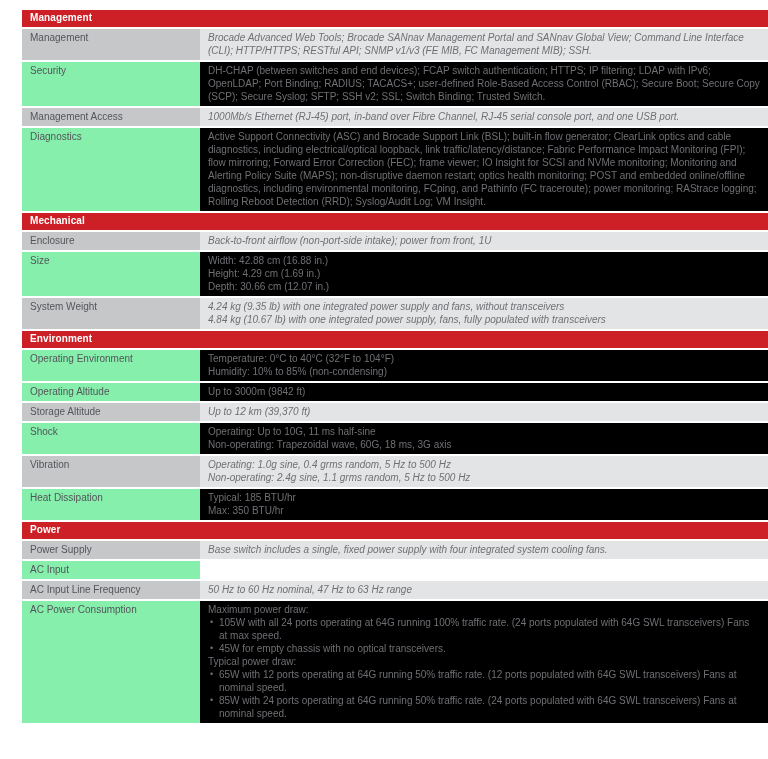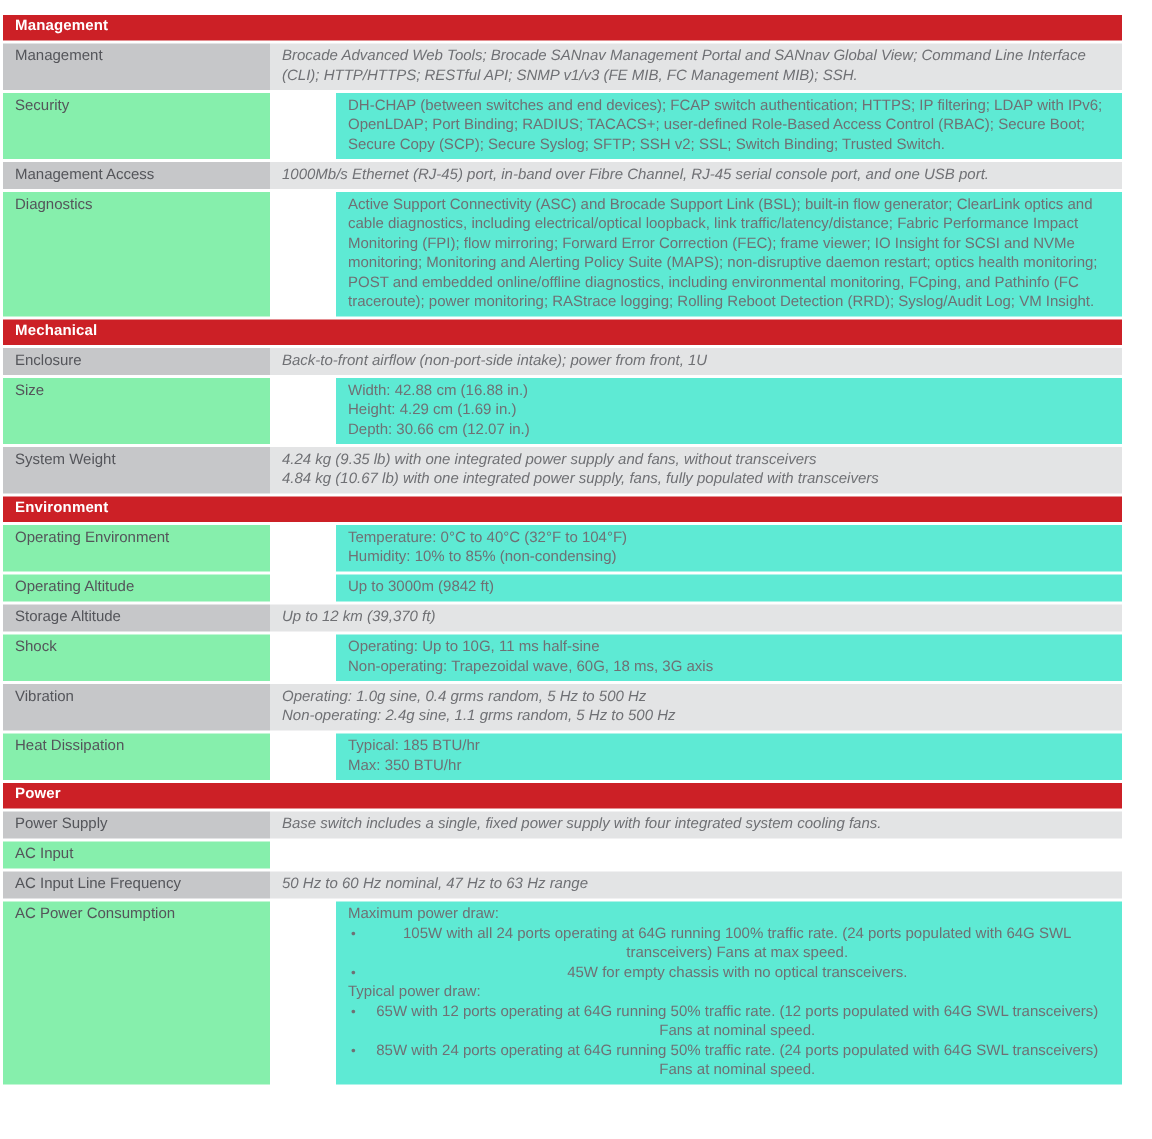--- a/index.html
+++ b/index.html
@@ -9,21 +9,21 @@
     font-family: "Liberation Sans", "DejaVu Sans", sans-serif;
   }
   body {
     width: 768px;
     height: 759px;
     position: relative;
     overflow: hidden;
   }
   .spec-table {
     position: absolute;
-    left: 2px;
+    left: 22px;
     top: 10px;
     width: 746px;
   }
   .section-header {
     background: #cc2026;
     color: #ffffff;
     font-size: 10px;
     font-weight: bold;
     line-height: 12px;
     padding: 2px 8px 3px 8px;
@@ -47,26 +47,25 @@
     flex: 1;
     box-sizing: border-box;
     padding: 2px 8px 3px 8px;
     font-size: 10px;
     line-height: 13px;
     color: #6f7074;
   }
   .shade-a .spec-label { background: #c6c7c9; }
   .shade-a .spec-value { background: #e3e4e5; font-style: italic; }
   .shade-b .spec-label { background: #86efac; }
-  .shade-b .spec-value { background: #5eead4; margin-left: 44px; }
+  .shade-b .spec-value { background: #000000; }
   .value-line { }
   .value-line.bullet {
     position: relative;
     padding-left: 11px;
-    text-align: center;
   }
   .value-line.bullet::before {
     content: "\2022";
     position: absolute;
     left: 2px;
     top: 0;
     font-size: 9px;
   }
 </style>
 </head>

